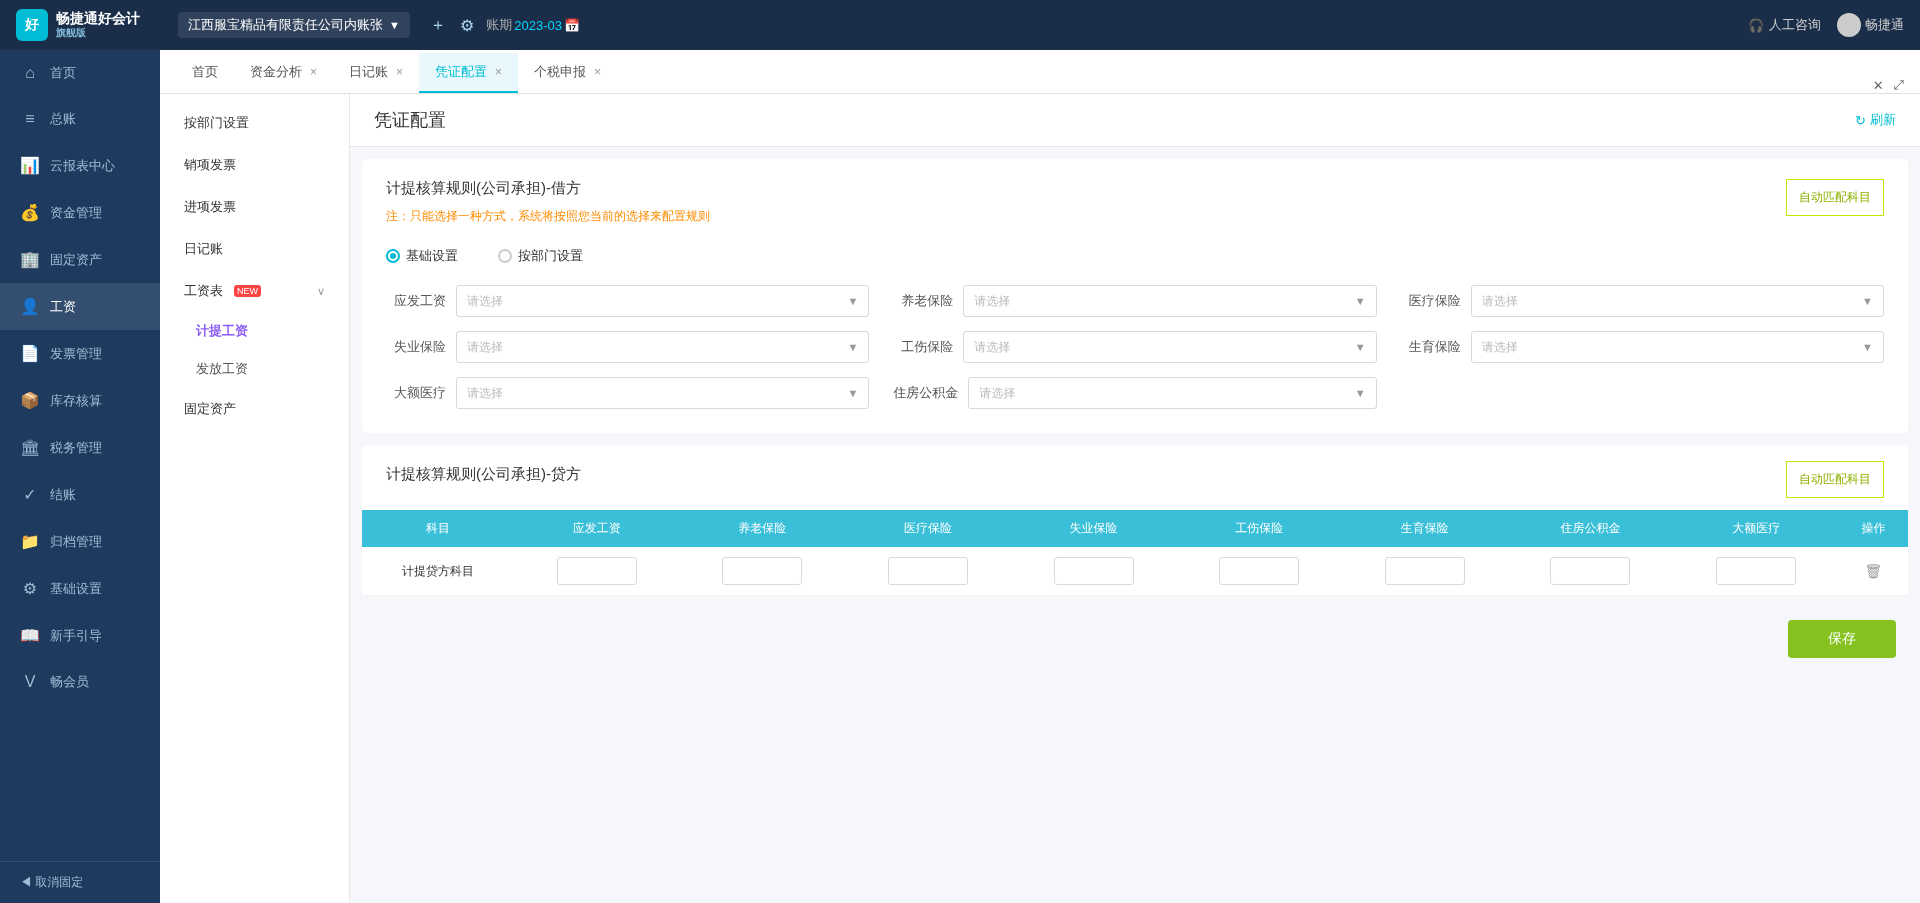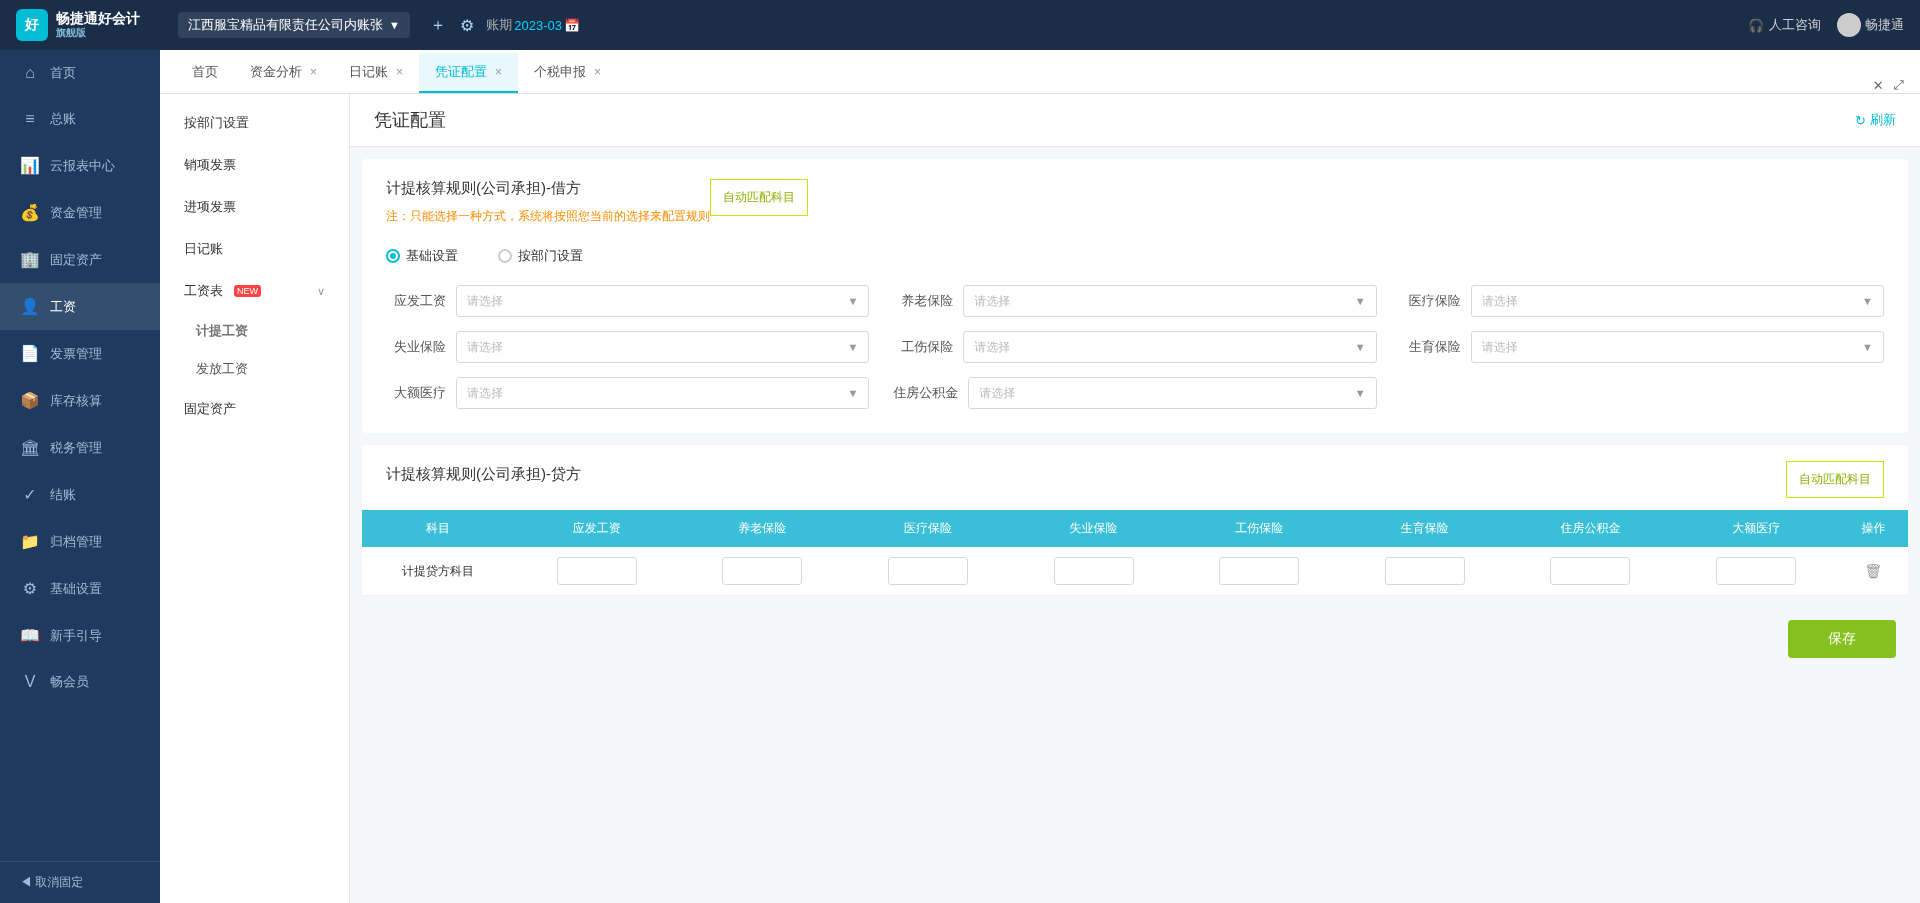--- a/index.html
+++ b/index.html
@@ -236,21 +236,21 @@
           <span>进项发票</span>
         </div>
         <div class="left-nav-item">
           <span>日记账</span>
         </div>
         <div class="left-nav-item" style="position:relative;">
           <span>工资表</span>
           <span class="badge-new">NEW</span>
           <span class="chevron">∨</span>
         </div>
-        <div class="left-nav-sub active" style="padding-left:36px;padding-top:10px;padding-bottom:10px;color:#737373;font-size:13px;cursor:pointer;">
+        <div class="left-nav-sub active" style="padding-left:36px;padding-top:10px;padding-bottom:10px;color:#8b5cf6;font-size:13px;cursor:pointer;">
           <span>计提工资</span>
         </div>
         <div class="left-nav-sub" style="padding-left:36px;padding-top:10px;padding-bottom:10px;font-size:13px;cursor:pointer;">
           <span>发放工资</span>
         </div>
         <div class="left-nav-item">
           <span>固定资产</span>
         </div>
       </div>
 
@@ -258,21 +258,21 @@
 
         <div class="page-header">
           <span class="page-title">凭证配置</span>
           <div class="refresh-btn">
             <span>↻</span>
             <span>刷新</span>
           </div>
         </div>
 
         <div class="section">
-          <div style="display:flex;align-items:flex-start;margin-bottom:6px;">
+          <div style="display:flex;justify-content:space-between;align-items:flex-start;margin-bottom:6px;">
             <div>
               <div class="section-title">计提核算规则(公司承担)-借方</div>
               <div class="notice-text">注：只能选择一种方式，系统将按照您当前的选择来配置规则</div>
             </div>
             <button class="auto-match-btn">自动匹配科目</button>
           </div>
 
           <div class="radio-group">
             <div class="radio-item">
               <div class="radio-circle checked"></div>

